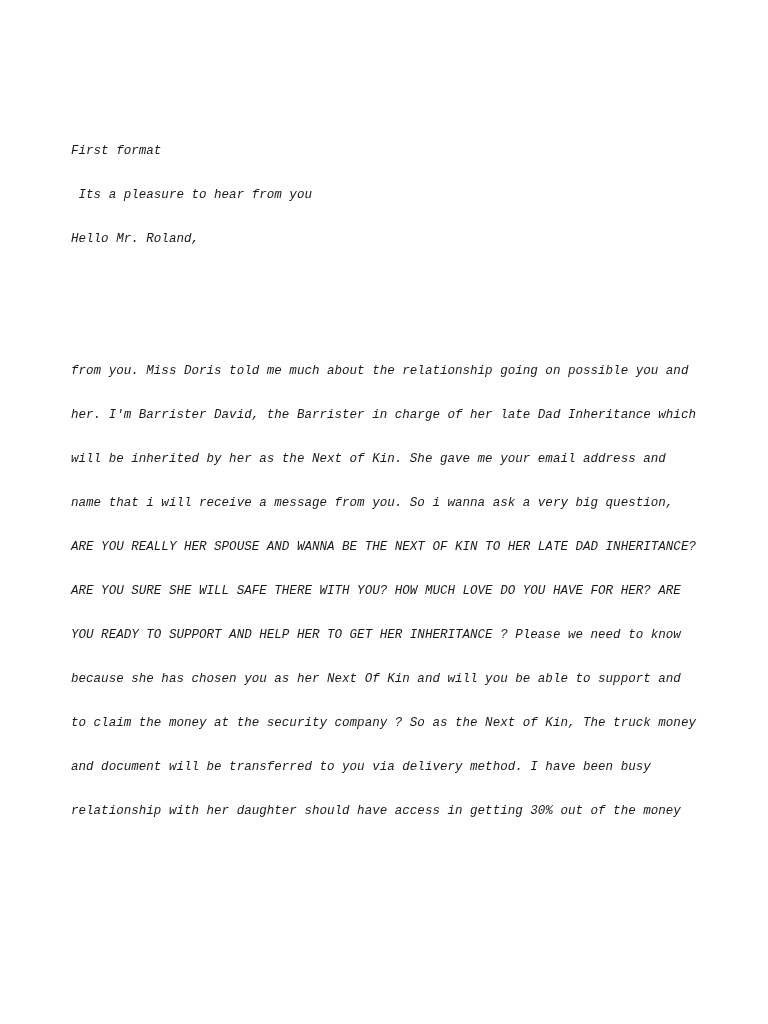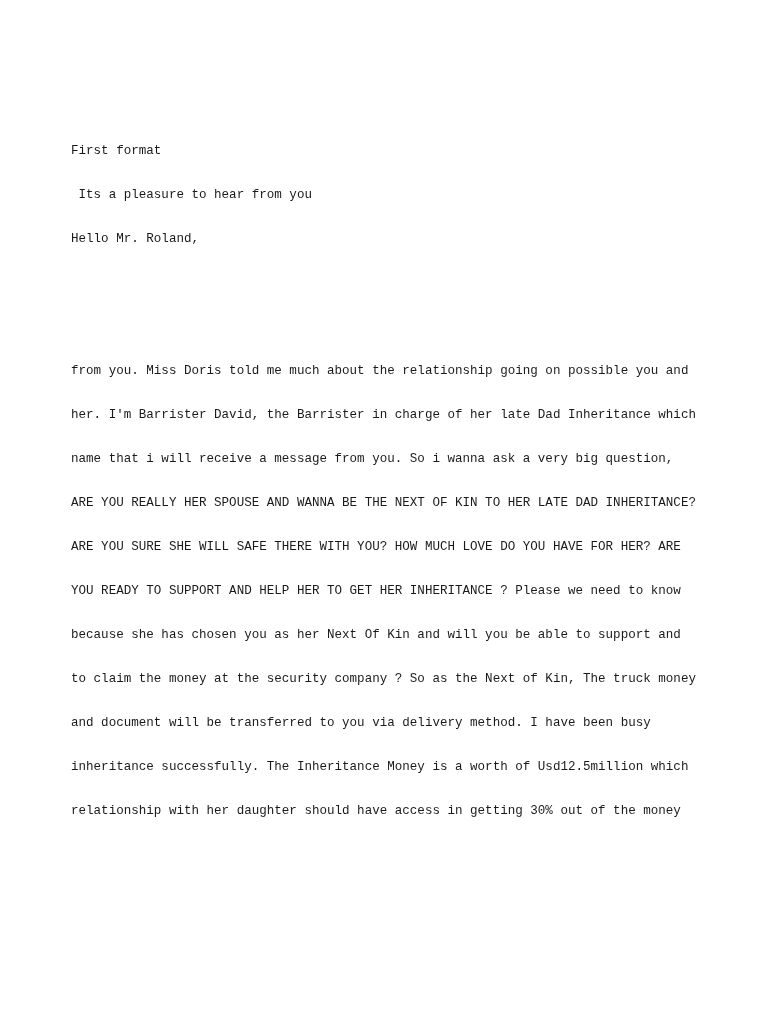--- a/index.html
+++ b/index.html
@@ -21,48 +21,49 @@
       font-family: "Liberation Mono", "DejaVu Sans Mono", monospace;
       font-size: 12.55px;
       line-height: 14.66px;
       color: #1a1a1a;
       white-space: pre;
       letter-spacing: 0;
     }
     .line {
       display: block;
       height: 14.66px;
+      font-style: italic;
     }
     .blank {
       display: block;
       height: 14.66px;
     }
   </style>
 </head>
 <body>
 
 <div class="page">
 
   <section>
     <span class="line">First format</span>
     <span class="line"> Its a pleasure to hear from you</span>
     <span class="line">Hello Mr. Roland,</span>
     <span class="blank"></span>
 
     <div>
       <span class="line">from you. Miss Doris told me much about the relationship going on possible you and</span>
       <span class="line">her. I'm Barrister David, the Barrister in charge of her late Dad Inheritance which</span>
+      <span class="line">will be inherited by her as the Next of Kin. She gave me your email address and</span>
       <span class="line">name that i will receive a message from you. So i wanna ask a very big question,</span>
       <span class="line">ARE YOU REALLY HER SPOUSE AND WANNA BE THE NEXT OF KIN TO HER LATE DAD INHERITANCE?</span>
       <span class="line">ARE YOU SURE SHE WILL SAFE THERE WITH YOU? HOW MUCH LOVE DO YOU HAVE FOR HER? ARE</span>
       <span class="line">YOU READY TO SUPPORT AND HELP HER TO GET HER INHERITANCE ? Please we need to know</span>
       <span class="line">because she has chosen you as her Next Of Kin and will you be able to support and</span>
       <span class="line">to claim the money at the security company ? So as the Next of Kin, The truck money</span>
       <span class="line">and document will be transferred to you via delivery method. I have been busy</span>
-      <span class="line">inheritance successfully. The Inheritance Money is a worth of Usd12.5million which</span>
       <span class="line">relationship with her daughter should have access in getting 30% out of the money</span>
       
       
       
       
       
       
     </div>
     
 

